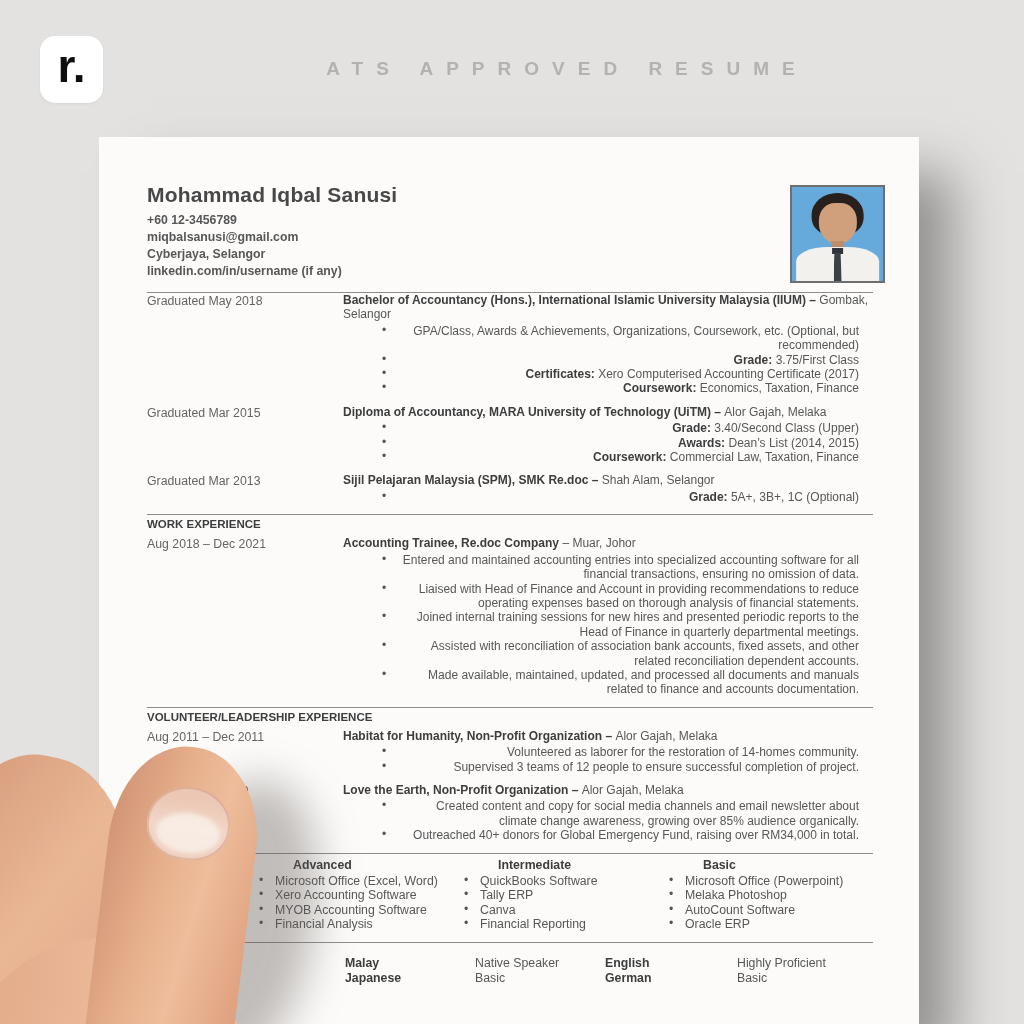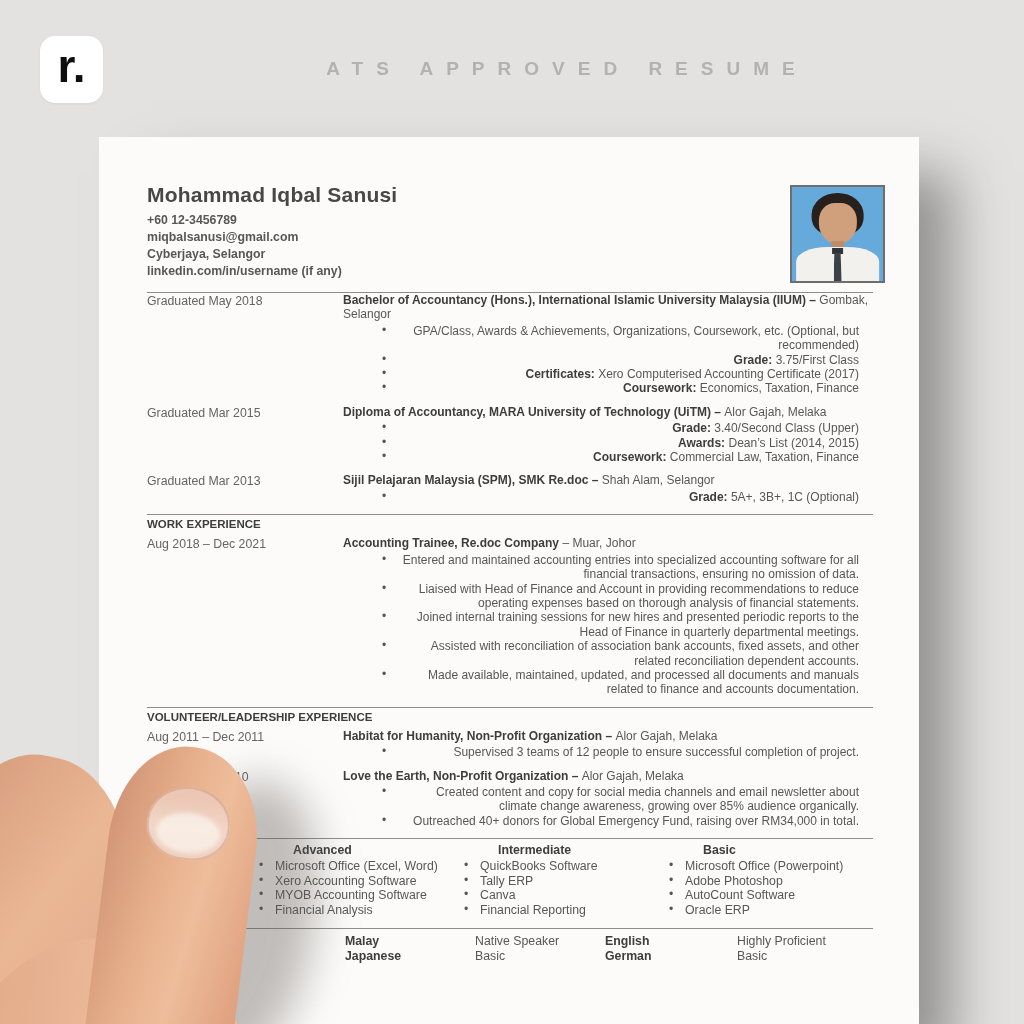--- a/index.html
+++ b/index.html
@@ -56,21 +56,21 @@
   .skills-wrap{margin-top:10px;}
   .skills{display:flex;padding-left:111px;margin-top:4px;}
   .skill-col{width:207px;}
   .lvl{font-size:12.3px;font-weight:bold;margin:0 0 2px 35px;}
   .skill-col ul{list-style:none;margin:0;padding:0;}
   .skill-col li{position:relative;padding-left:17px;font-size:12.3px;color:#575757;line-height:14.6px;}
   .skill-col li::before{content:"\2022";position:absolute;left:1px;top:-1px;color:#555;}
 
   
   .langs-wrap{margin-top:10px;}
-  .langs{display:flex;margin-top:5px;}
+  .langs{display:flex;margin-top:13px;}
   .lang-title{flex:none;width:198px;font-size:11.5px;font-weight:bold;color:#3d3d3d;padding-top:1px;}
   .lang-grid{display:grid;grid-template-columns:130px 130px 132px auto;font-size:12.3px;line-height:15.5px;}
   .lang-name{font-weight:bold;}
   .lang-level{color:#575757;}
 
   
   .thumb-shadow{position:absolute;left:170px;top:778px;width:145px;height:290px;
                 background:rgba(95,88,82,.38);border-radius:48%;transform:rotate(10deg);
                 filter:blur(20px);z-index:4;}
   .palm{position:absolute;left:-92px;top:754px;width:215px;height:430px;z-index:5;
@@ -173,20 +173,21 @@
             </div>
           </div>
           <div class="section">
             <hr class="rule">
             <div class="sec-title">VOLUNTEER/LEADERSHIP EXPERIENCE</div>
             <div class="entry">
               <div class="edate">Aug 2011 – Dec 2011</div>
               <div class="ebody">
                 <p class="etitle"><b>Habitat for Humanity, Non-Profit Organization – </b><span>Alor Gajah, Melaka</span></p>
                 <ul class="bul">
+                  <li><span>Volunteered as laborer for the restoration of 14-homes community.</span></li>
                   <li><span>Supervised 3 teams of 12 people to ensure successful completion of project.</span></li>
                 </ul>
               </div>
             </div>
             <div class="entry">
               <div class="edate"><span class="frag-start">A</span><span class="frag-end">10</span></div>
               <div class="ebody">
                 <p class="etitle"><b>Love the Earth, Non-Profit Organization – </b><span>Alor Gajah, Melaka</span></p>
                 <ul class="bul">
                   <li><span>Created content and copy for social media channels and email newsletter about climate change awareness, growing over 85% audience organically.</span></li>
@@ -215,21 +216,21 @@
                 <li>QuickBooks Software</li>
                 <li>Tally ERP</li>
                 <li>Canva</li>
                 <li>Financial Reporting</li>
               </ul>
             </div>
             <div class="skill-col">
               <div class="lvl">Basic</div>
               <ul>
                 <li>Microsoft Office (Powerpoint)</li>
-                <li>Adobe Photoshop</li>
+                <li>Melaka Photoshop</li>
                 <li>AutoCount Software</li>
                 <li>Oracle ERP</li>
               </ul>
             </div>
           </div>
       </div>
 
       <div class="langs-wrap">
         <hr class="rule">
         <div class="langs">

